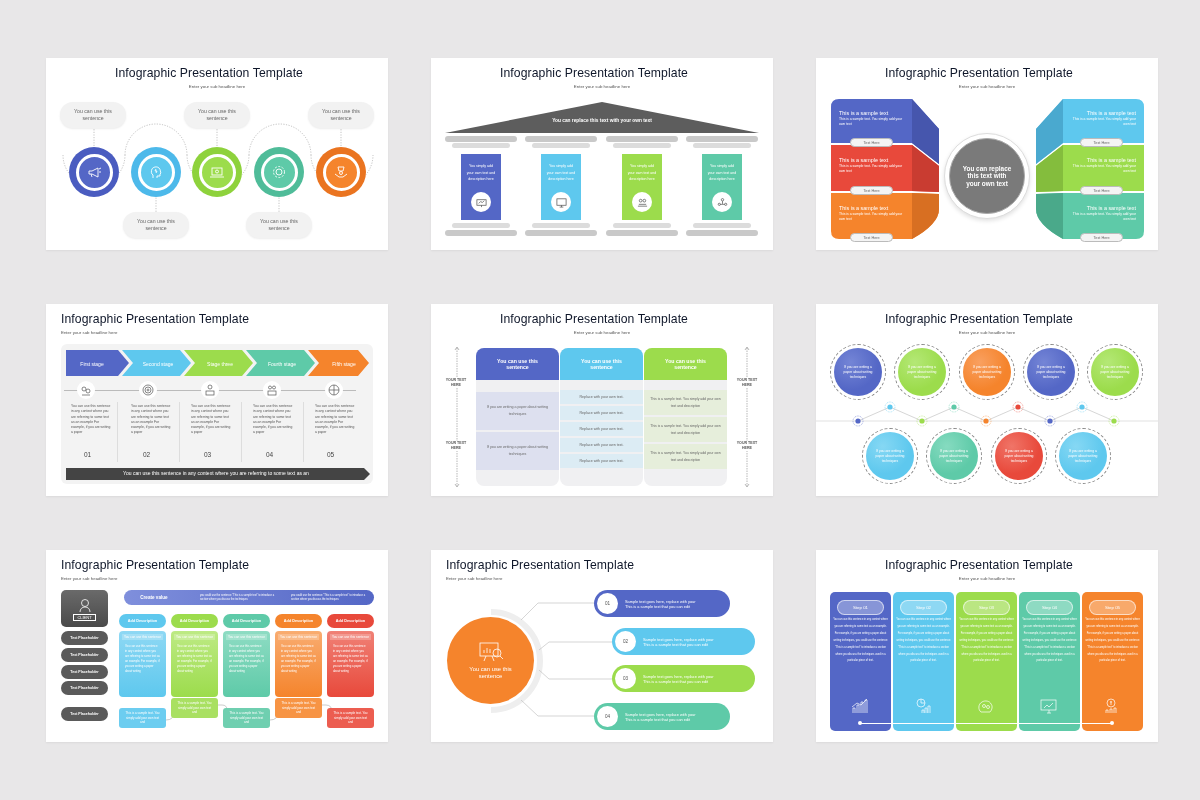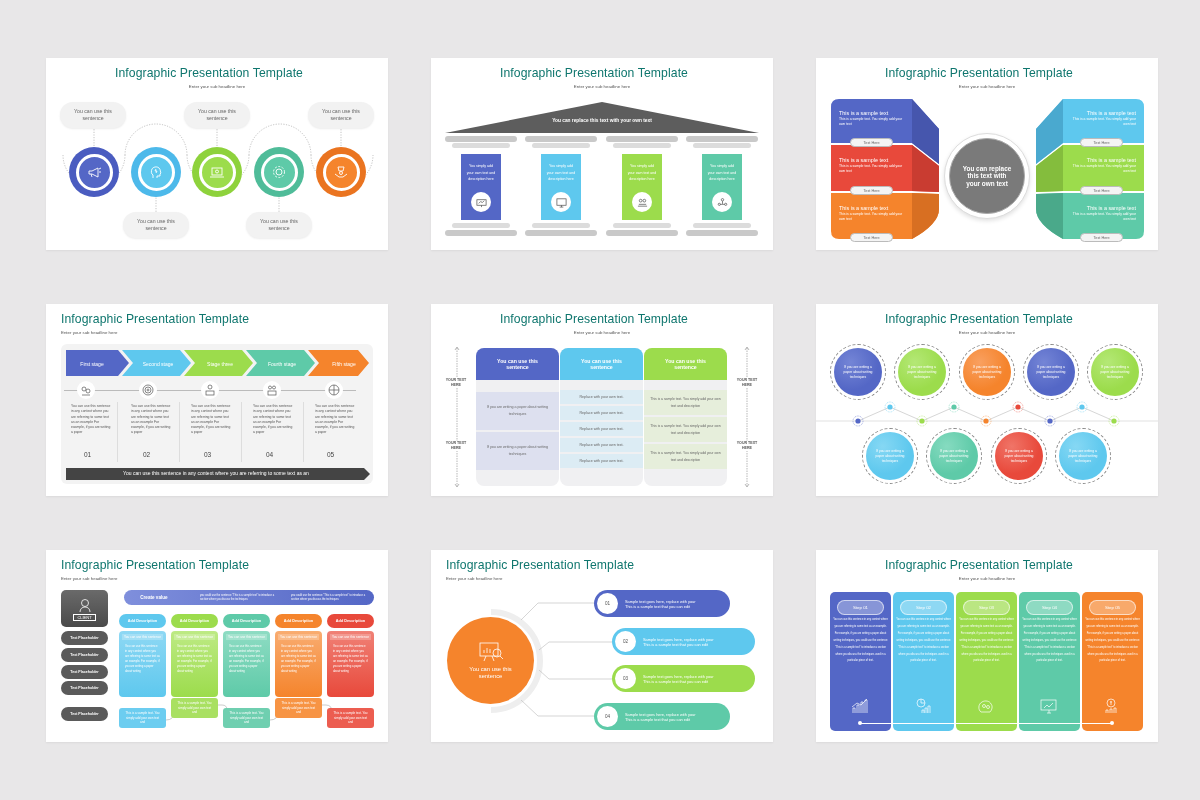--- a/index.html
+++ b/index.html
@@ -1,19 +1,19 @@
 <!DOCTYPE html>
 <html><head>
 <meta charset="utf-8">
 <style>
 *{box-sizing:border-box;margin:0;padding:0}
 html,body{width:1200px;height:800px;overflow:hidden}
 body{background:#e8e7e8;font-family:"Liberation Sans",sans-serif;position:relative;color:#333}
 .slide{position:absolute;width:342px;height:192px;background:#fff;overflow:hidden;box-shadow:0 1px 2px rgba(0,0,0,.06)}
-.ttl{position:absolute;top:8px;left:0;right:16px;text-align:center;font-size:12.2px;color:#0f766e;letter-spacing:.1px}
+.ttl{position:absolute;top:8px;left:0;right:16px;text-align:center;font-size:12.2px;color:#0f172a;letter-spacing:.1px}
 .sub{position:absolute;top:26px;left:0;right:0;text-align:center;font-size:4.4px;color:#555}
 .ttl.l{left:15px;text-align:left}
 .sub.l{left:15px;text-align:left}
 .abs{position:absolute}
 .ctr{display:flex;align-items:center;justify-content:center;text-align:center}
 .wt{color:#fff}
 svg{display:block}
 </style>
 </head>
 <body>

